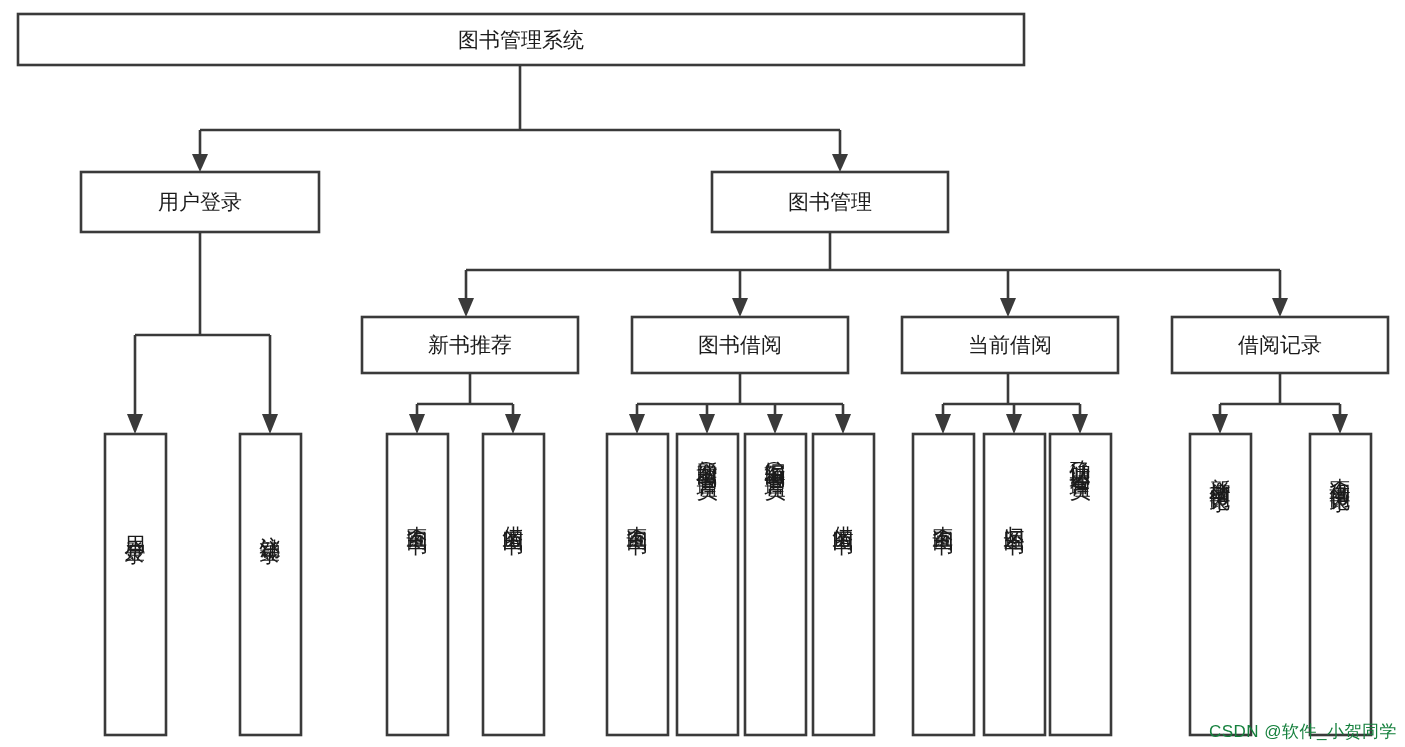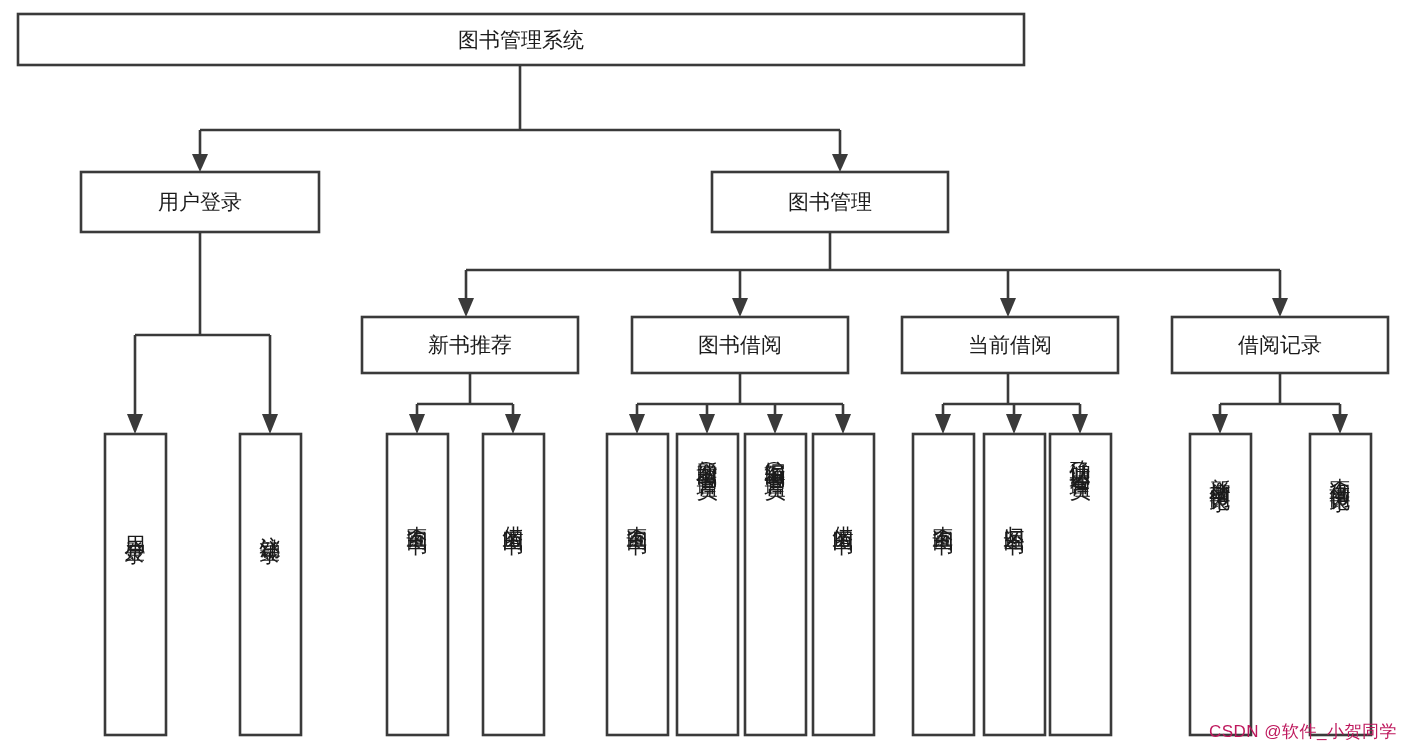--- a/index.html
+++ b/index.html
@@ -62,21 +62,21 @@
     white-space: nowrap;
     text-align: left;
     pointer-events: none;
   }
   .watermark {
     position: absolute;
     right: 8px;
     bottom: 4px;
     font-family: "Liberation Sans", "DejaVu Sans", sans-serif;
     font-size: 17px;
-    color: #be185d;
+    color: #15803d;
     letter-spacing: 0.5px;
     white-space: nowrap;
   }
 </style>
 </head>
 <body>
 
 <div id="diagram-root">
 
   <svg id="tree-svg" viewBox="0 0 1405 747" xmlns="http://www.w3.org/2000/svg">

